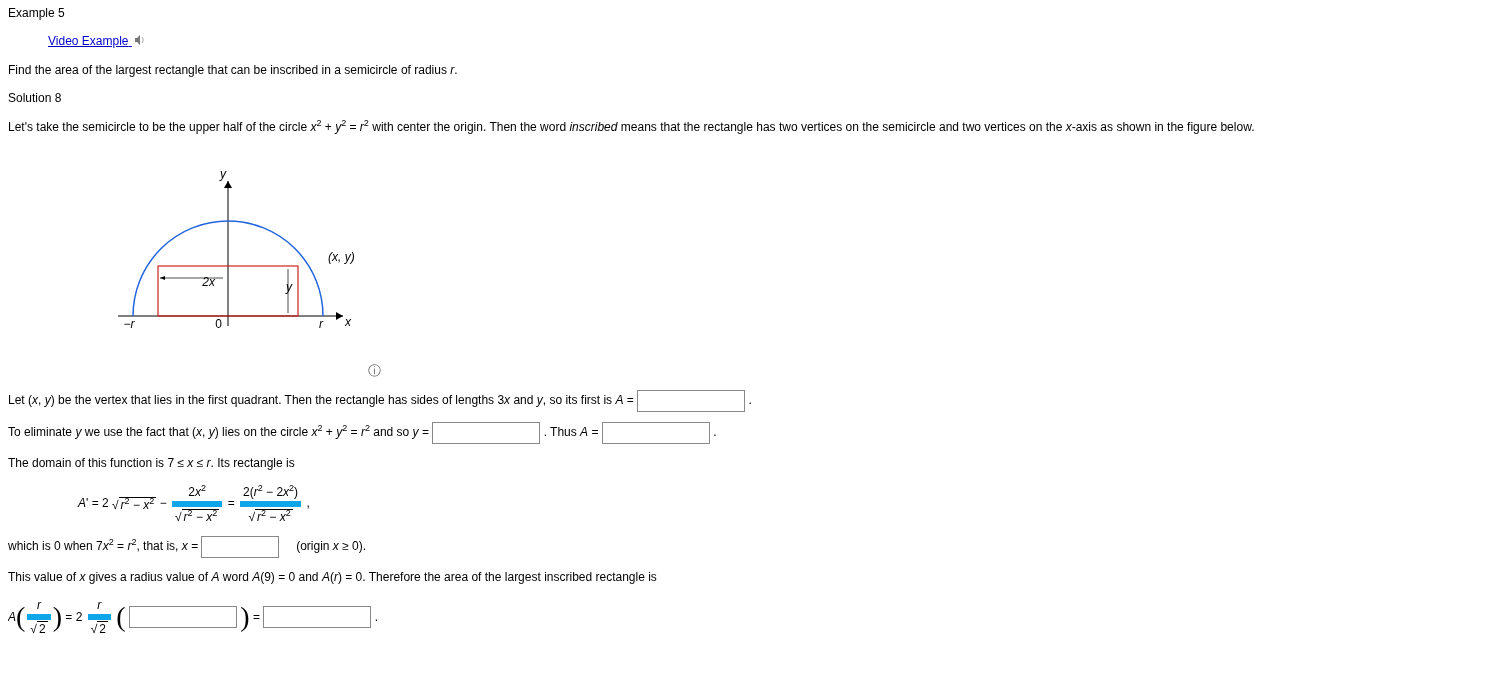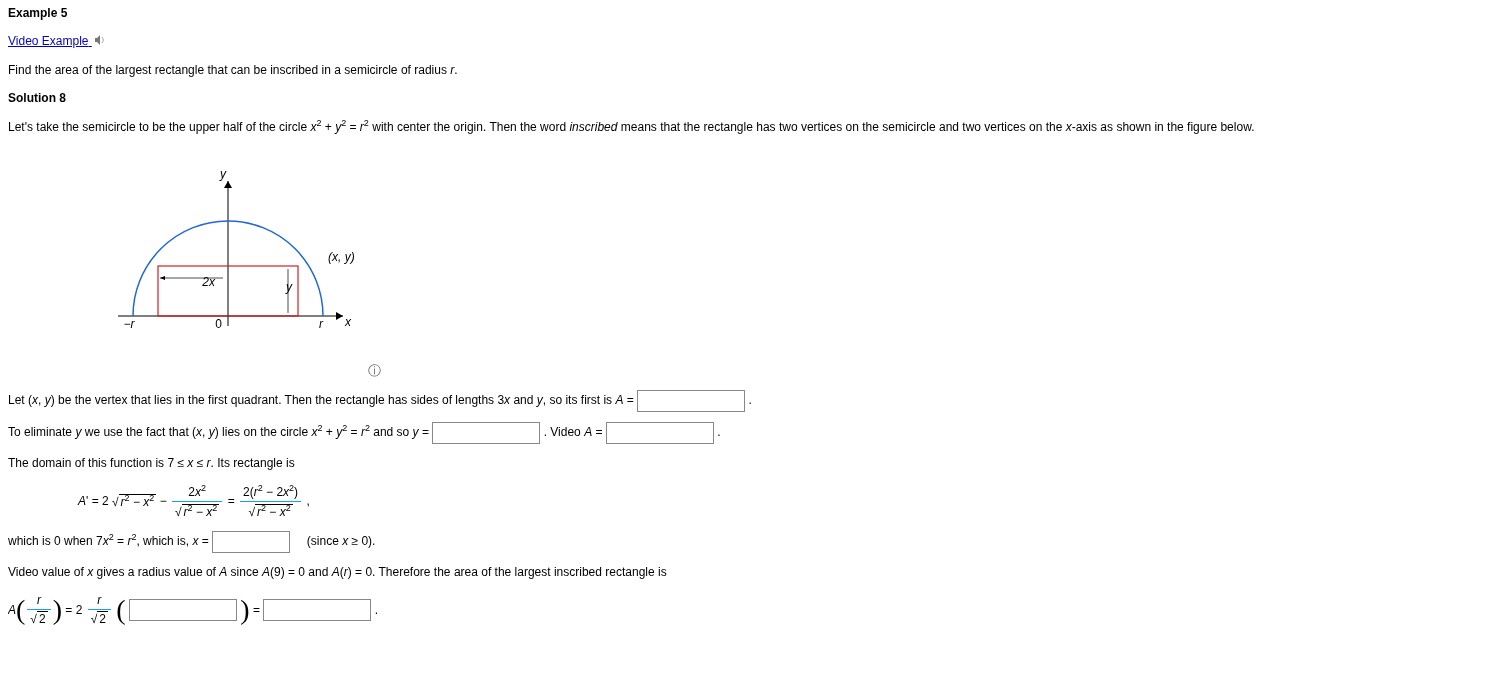--- a/index.html
+++ b/index.html
@@ -2,22 +2,22 @@
 <html><head>
 <meta charset="utf-8">
 <style>
   body {
     font-family: Verdana, Arial, sans-serif;
     font-size: 12px;
     color: #000;
     margin: 4px 8px;
     line-height: 1.5;
   }
-  .bold { font-weight: bold; }
-  .link { color: #0000cc; }
+  .bold { font-weight: normal; }
+  .link { color: #0000cc; margin-left: 40px; }
   .italic { font-style: italic; }
   .audio-icon { display: inline-block; vertical-align: middle; margin-left: 2px; }
   .audio-icon svg { width: 12px; height: 12px; }
   .para { margin: 10px 0; }
   input.blank {
     border: 1px solid #888;
     background: #fff;
     height: 18px;
     width: 100px;
     font-family: inherit;
@@ -38,21 +38,21 @@
   .formula-block {
     margin: 8px 0 8px 70px;
     white-space: nowrap;
   }
   .frac {
     display: inline-block;
     vertical-align: middle;
     text-align: center;
     margin: 0 2px;
   }
-  .frac .num { display: block; border-bottom: 1px solid #0ea5e9; padding: 0 3px; }
+  .frac .num { display: block; border-bottom: 6px solid #0ea5e9; padding: 0 3px; }
   .frac .den { display: block; padding: 0 3px; }
   .sqrt { display: inline-block; position: relative; }
   .sqrt::before { content: "√"; }
   .sqrt .radicand { border-top: 1px solid #000; padding: 0 2px; }
   .bigparen { font-size: 28px; vertical-align: middle; line-height: 0; font-family: 'Times New Roman', serif; }
   .valign { vertical-align: middle; }
 </style>
 </head>
 <body>
 
@@ -109,21 +109,21 @@
 
 <div class="para">
   <span>Let (</span><span class="italic">x</span><span>, </span><span class="italic">y</span><span>) be the vertex that lies in the first quadrant. Then the rectangle has sides of lengths 3</span><span class="italic">x</span><span> and </span><span class="italic">y</span><span>, so its first is </span><span class="italic">A</span><span> = </span>
   <input type="text" class="blank" style="">
   <span>.</span>
 </div>
 
 <div class="para">
   <span>To eliminate </span><span class="italic">y</span><span> we use the fact that (</span><span class="italic">x</span><span>, </span><span class="italic">y</span><span>) lies on the circle </span><span class="italic">x</span><span class="sup">2</span><span> + </span><span class="italic">y</span><span class="sup">2</span><span> = </span><span class="italic">r</span><span class="sup">2</span><span> and so </span><span class="italic">y</span><span> = </span>
   <input type="text" class="blank" style="">
-  <span>. Video </span><span class="italic">A</span><span> = </span>
+  <span>. Thus </span><span class="italic">A</span><span> = </span>
   <input type="text" class="blank" style="">
   <span>.</span>
 </div>
 
 <div class="para">
   <span>The domain of this function is 7 ≤ </span><span class="italic">x</span><span> ≤ </span><span class="italic">r</span><span>. Its rectangle is</span>
 </div>
 
 <div class="formula-block">
   <span class="italic">A</span><span>'</span><span> = 2</span>
@@ -135,28 +135,28 @@
   </span>
   <span> = </span>
   <span class="frac">
     <span class="num"><span>2(</span><span class="italic">r</span><span class="sup">2</span><span> − 2</span><span class="italic">x</span><span class="sup">2</span><span>)</span></span>
     <span class="den"><span class="sqrt"><span class="radicand"><span class="italic">r</span><span class="sup">2</span> − <span class="italic">x</span><span class="sup">2</span></span></span></span>
   </span>
   <span>,</span>
 </div>
 
 <div class="para">
-  <span>which is 0 when 7</span><span class="italic">x</span><span class="sup">2</span><span> = </span><span class="italic">r</span><span class="sup">2</span><span>, which is, </span><span class="italic">x</span><span> = </span>
+  <span>which is 0 when 7</span><span class="italic">x</span><span class="sup">2</span><span> = </span><span class="italic">r</span><span class="sup">2</span><span>, that is, </span><span class="italic">x</span><span> = </span>
   <input type="text" class="blank sm" style="">
   &nbsp;&nbsp;&nbsp;
-  <span>(since </span><span class="italic">x</span><span> ≥ 0).</span>
+  <span>(origin </span><span class="italic">x</span><span> ≥ 0).</span>
 </div>
 
 <div class="para">
-  <span>Video value of </span><span class="italic">x</span><span> gives a radius value of </span><span class="italic">A</span><span> since </span><span class="italic">A</span><span>(9) = 0 and </span><span class="italic">A</span><span>(</span><span class="italic">r</span><span>) = 0. Therefore the area of the largest inscribed rectangle is</span>
+  <span>This value of </span><span class="italic">x</span><span> gives a radius value of </span><span class="italic">A</span><span> word </span><span class="italic">A</span><span>(9) = 0 and </span><span class="italic">A</span><span>(</span><span class="italic">r</span><span>) = 0. Therefore the area of the largest inscribed rectangle is</span>
 </div>
 
 <div class="para" style="white-space:nowrap;">
   <span class="italic valign">A</span><span class="bigparen">(</span><span class="frac"><span class="num"><span class="italic">r</span></span><span class="den"><span class="sqrt"><span class="radicand">2</span></span></span></span><span class="bigparen">)</span>
   <span class="valign"> = 2</span>
   <span class="frac"><span class="num"><span class="italic">r</span></span><span class="den"><span class="sqrt"><span class="radicand">2</span></span></span></span>
   <span class="bigparen">(</span>
   <input type="text" class="blank" style="">
   <span class="bigparen">)</span>
   <span class="valign"> = </span>

